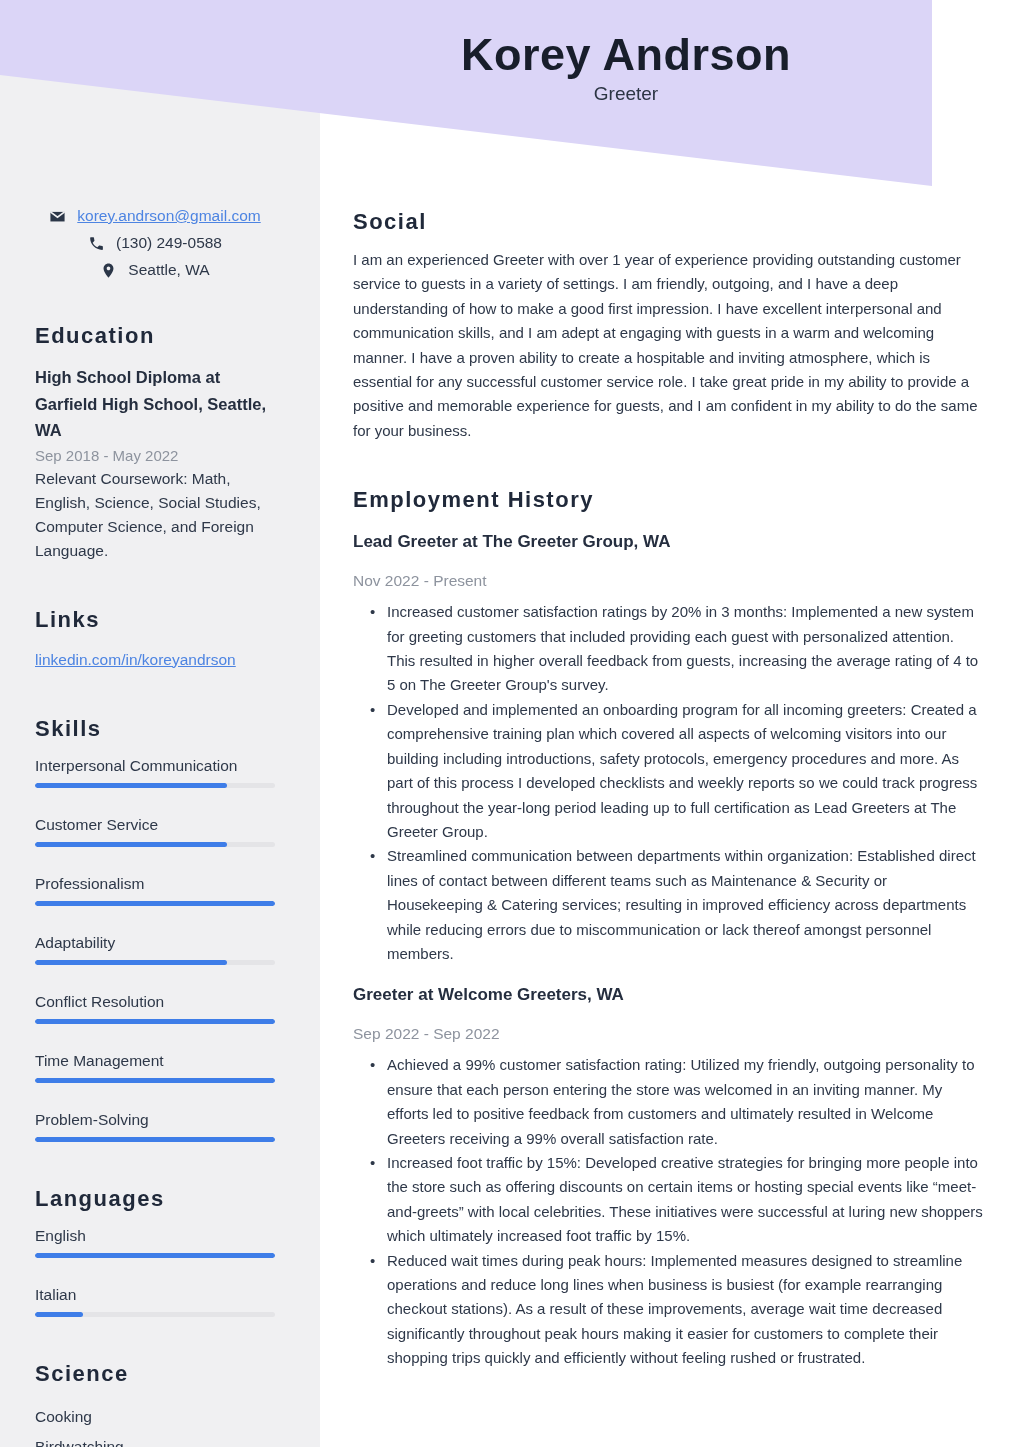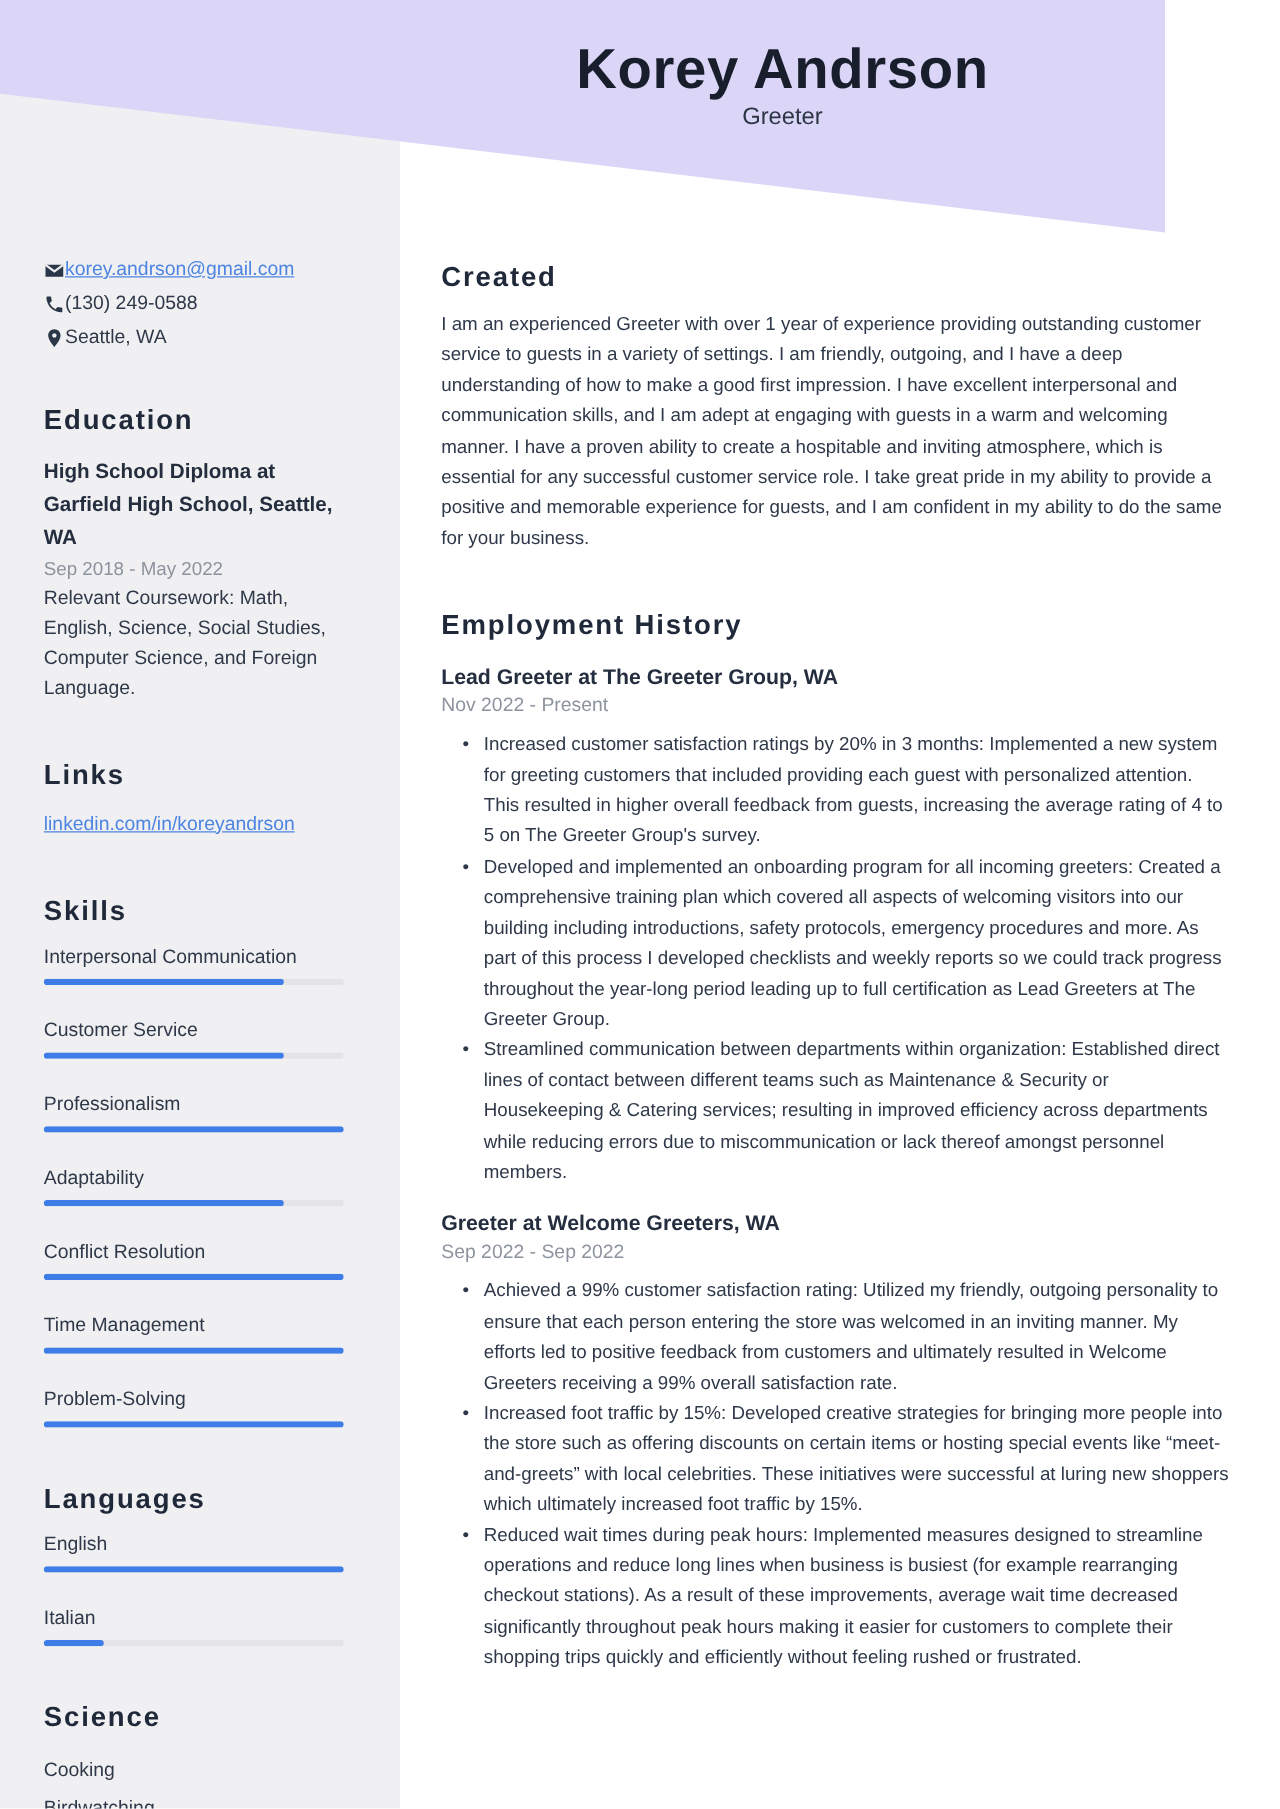--- a/index.html
+++ b/index.html
@@ -23,22 +23,22 @@
     line-height: 1.1;
   }
   .job-subtitle { font-size: 19px; color: #2c3544; margin-top: 3px; }
   
   .sidebar {
     position: absolute; top: 0; left: 0; width: 320px; height: 1447px;
     background: #f0f0f2; z-index: 1;
   }
   .sidebar-content { padding: 207px 45px 0 35px; }
   .contact-row {
-    display: flex; align-items: center; gap: 0;
-    font-size: 15.5px; margin-bottom: 9px; color: #2e3849;
+    display: flex; align-items: center; gap: 11px;
+    font-size: 15.5px; margin-bottom: 9px; color: #2e3849; justify-content: center;
   }
   .contact-row svg { flex: 0 0 auto; display: block; }
   a.link { color: #4d84e2; text-decoration: underline; }
   .side-section { margin-top: 44px; }
   .side-heading {
     font-size: 22px; font-weight: 700; color: #20293a; letter-spacing: 1.5px;
     margin-bottom: 15px;
   }
   .degree { font-size: 16.5px; font-weight: 700; color: #252e3f; line-height: 26.5px; }
   .date-range { font-size: 15px; color: #8d939e; margin-top: 3px; }
@@ -54,21 +54,21 @@
   .hobby-item { font-size: 15.5px; line-height: 30.5px; }
   
   .main { position: absolute; top: 0; left: 353px; width: 632px; z-index: 3; padding-top: 209px; }
   .main-heading {
     font-size: 22px; font-weight: 700; color: #20293a; letter-spacing: 1.5px;
   }
   .profile-text { margin-top: 13px; font-size: 15px; line-height: 24.4px; color: #2e3849; }
   .employment { margin-top: 44px; }
   .job { margin-top: 19px; }
   .job-title { font-size: 17px; font-weight: 700; color: #252e3f; }
-  .job-dates { font-size: 15.5px; color: #8d939e; margin-top: 4px; }
+  .job-dates { font-size: 15.5px; color: #8d939e; margin-top: 20px; }
   .job-bullets { list-style: none; margin-top: 10px; padding-left: 34px; }
   .job-bullets li {
     position: relative; font-size: 15px; line-height: 24.4px; color: #2e3849;
   }
   .job-bullets li::before {
     content: "•"; position: absolute; left: -17px; top: 0; color: #2e3849;
   }
 </style>
 </head>
 <body>
@@ -191,21 +191,21 @@
 
   <div class="header">
     <div class="header-inner">
       <div class="name">Korey Andrson</div>
       <div class="job-subtitle">Greeter</div>
     </div>
   </div>
 
   <div class="main">
     <div class="profile">
-      <div class="main-heading">Created</div>
+      <div class="main-heading">Social</div>
       <div class="profile-text">I am an experienced Greeter with over 1 year of experience providing outstanding customer service to guests in a variety of settings. I am friendly, outgoing, and I have a deep understanding of how to make a good first impression. I have excellent interpersonal and communication skills, and I am adept at engaging with guests in a warm and welcoming manner. I have a proven ability to create a hospitable and inviting atmosphere, which is essential for any successful customer service role. I take great pride in my ability to provide a positive and memorable experience for guests, and I am confident in my ability to do the same for your business.</div>
     </div>
     <div class="employment">
       <div class="main-heading">Employment History</div>
       <div id="jobs-list">
           <div class="job">
             <h3 class="job-title">Lead Greeter at The Greeter Group, WA</h3>
             <div class="job-dates">Nov 2022 - Present</div>
             <ul class="job-bullets">
               <li>Increased customer satisfaction ratings by 20% in 3 months: Implemented a new system for greeting customers that included providing each guest with personalized attention. This resulted in higher overall feedback from guests, increasing the average rating of 4 to 5 on The Greeter Group's survey.</li>

